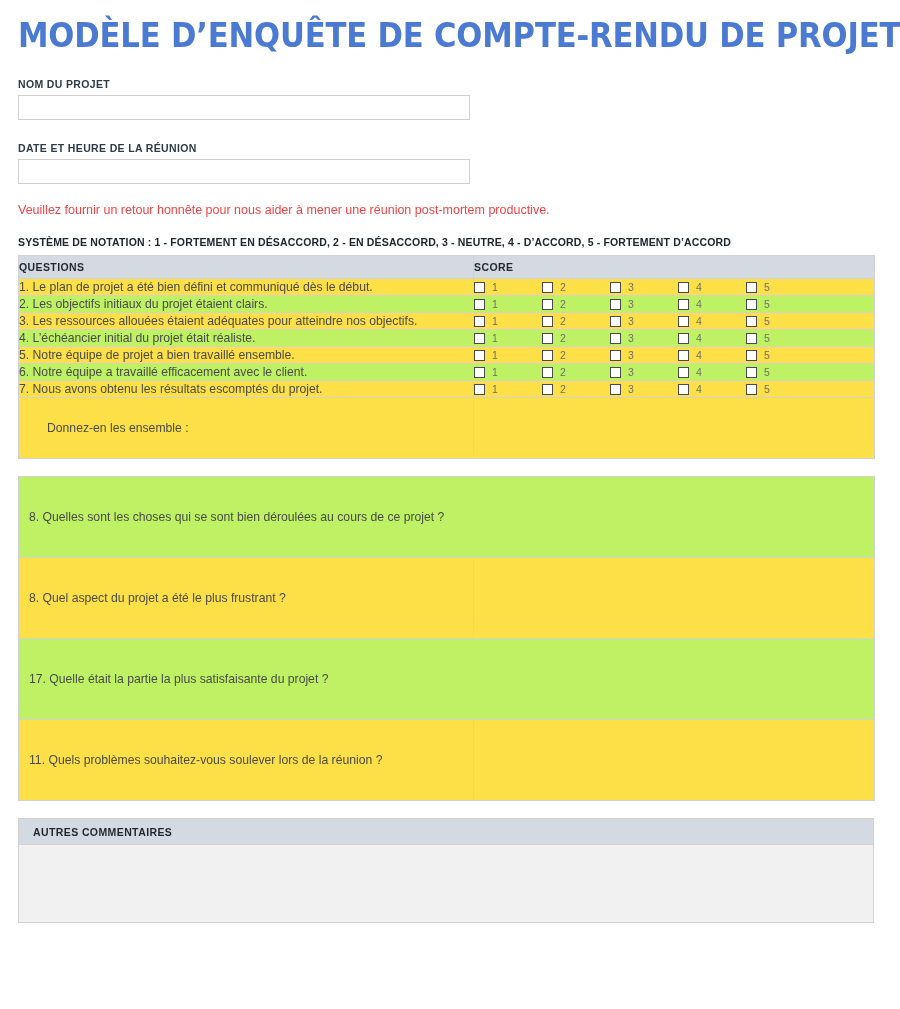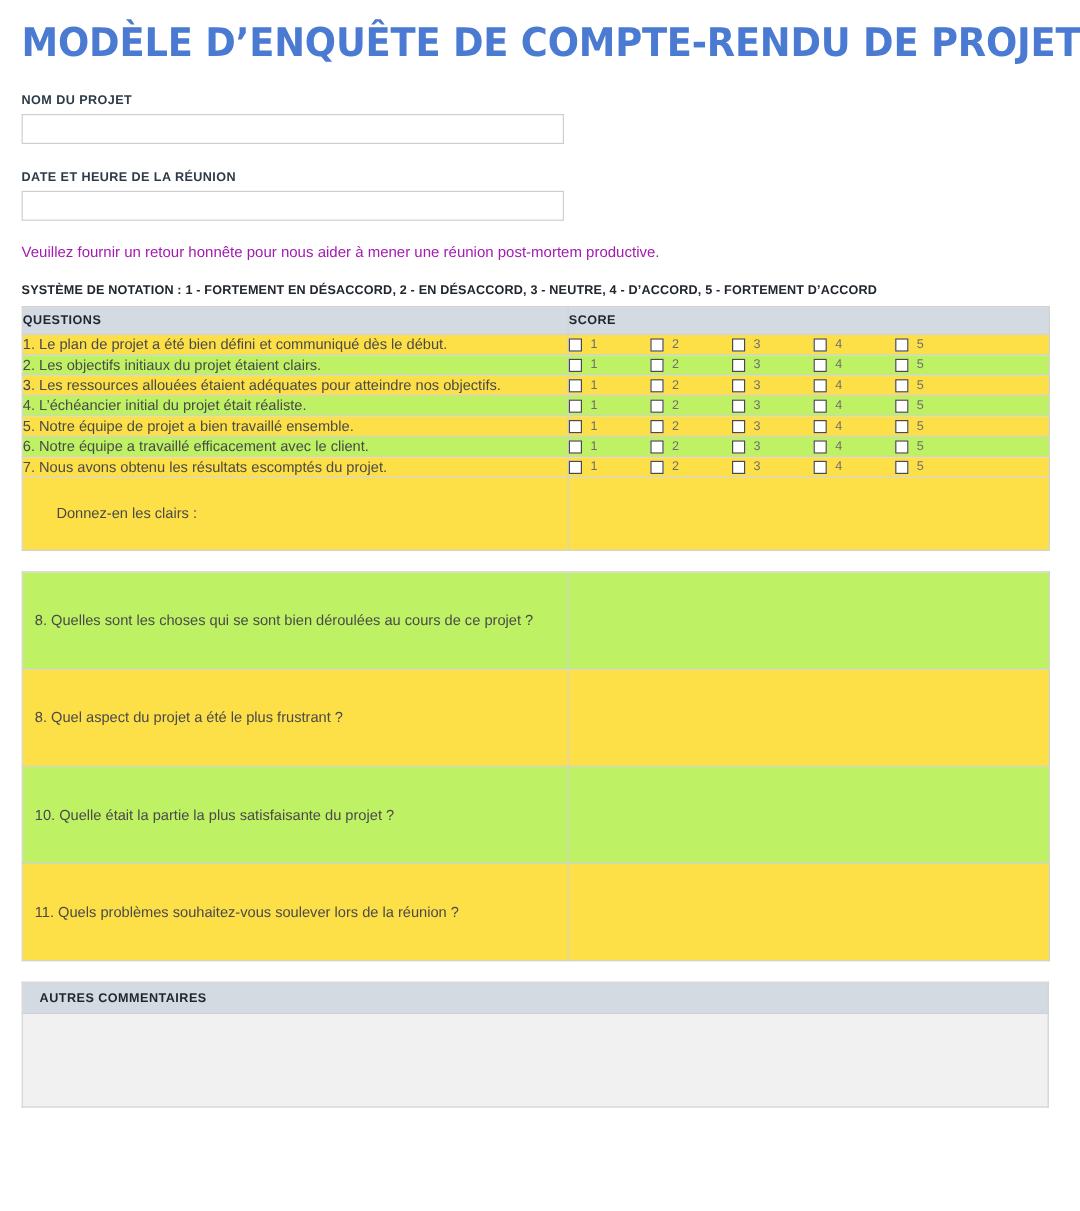--- a/index.html
+++ b/index.html
@@ -59,21 +59,21 @@
     font-size: 12px;
     color: #3f3f3f;
     font-family: "Liberation Sans", sans-serif;
     outline: none;
   }
 
   .intro {
     margin-top: 18px;
     font-size: 12.5px;
     line-height: 16px;
-    color: #a21caf;
+    color: #ef4444;
   }
 
   .rating-legend {
     margin-top: 18px;
     font-size: 10.5px;
     font-weight: bold;
     letter-spacing: 0.15px;
     color: #20262e;
     white-space: nowrap;
   }
@@ -395,42 +395,42 @@
                 <span class="cnum">4</span>
               </label>
               <label class="opt">
                 <span class="cbox"></span>
                 <span class="cnum">5</span>
               </label>
             </div>
           </td>
         </tr>
         <tr class="shade reasons">
-          <td class="qcell">Donnez-en les clairs :</td>
+          <td class="qcell">Donnez-en les ensemble :</td>
           <td class="scell"></td>
         </tr>
       </tbody>
   </table>
 
   <table class="grid open">
     <colgroup>
         <col class="col-q">
         <col class="col-s">
       </colgroup>
     <tbody>
         <tr class="plain">
           <td class="qcell">8. Quelles sont les choses qui se sont bien déroulées au cours de ce projet ?</td>
           <td></td>
         </tr>
         <tr class="shade">
           <td class="qcell">8. Quel aspect du projet a été le plus frustrant ?</td>
           <td></td>
         </tr>
         <tr class="plain">
-          <td class="qcell">10. Quelle était la partie la plus satisfaisante du projet ?</td>
+          <td class="qcell">17. Quelle était la partie la plus satisfaisante du projet ?</td>
           <td></td>
         </tr>
         <tr class="shade">
           <td class="qcell">11. Quels problèmes souhaitez-vous soulever lors de la réunion ?</td>
           <td></td>
         </tr>
       </tbody>
   </table>
 
   <table class="comments">

